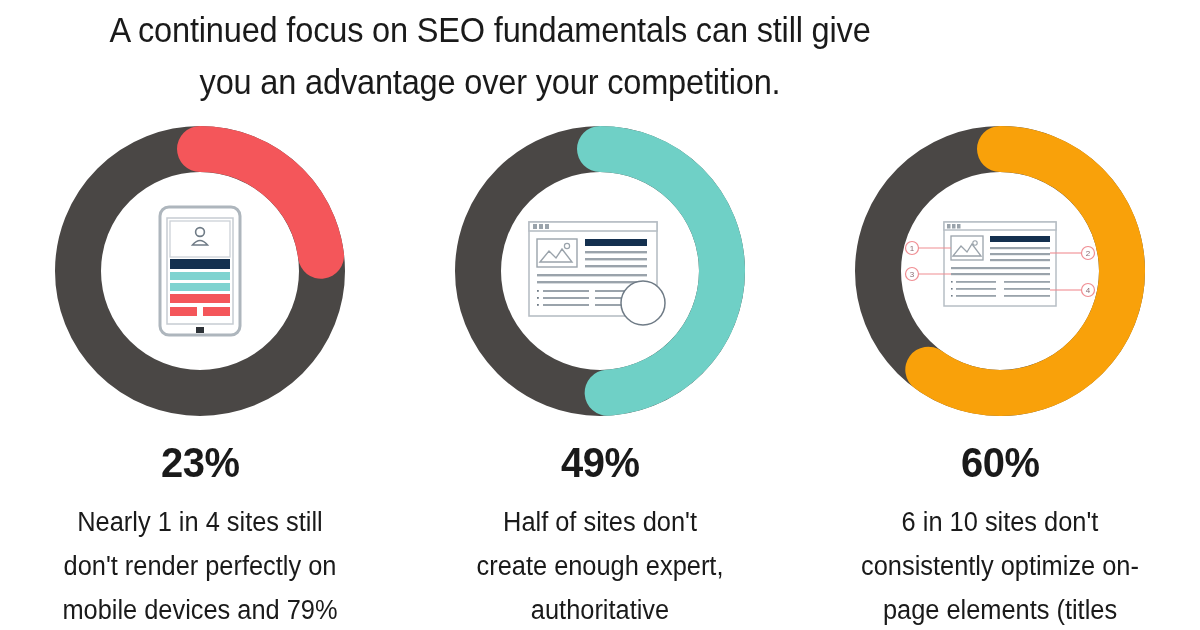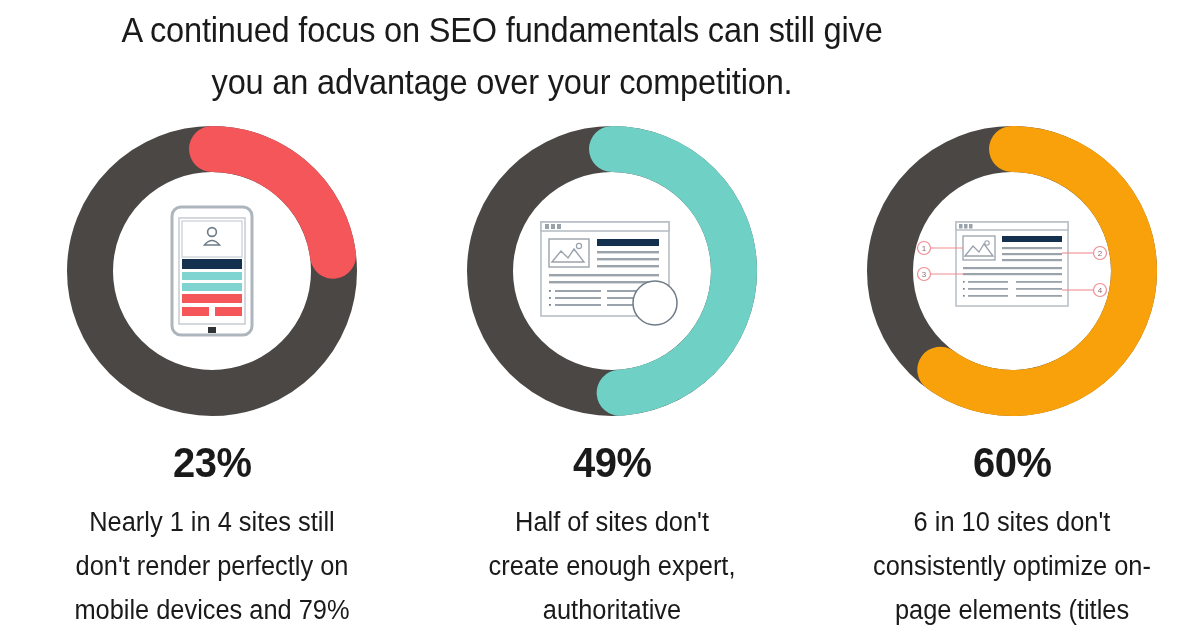--- a/index.html
+++ b/index.html
@@ -2,21 +2,21 @@
 <html><head>
 <meta charset="utf-8">
 <style>
   html,body{margin:0;padding:0;}
   body{
     width:1200px;height:630px;overflow:hidden;
     background:#ffffff;
     font-family:"Liberation Sans", sans-serif;
     color:#1a1a1a;
   }
-  .poster{position:relative;width:975px;height:630px;background:#fff;margin-left:12px;}
+  .poster{position:relative;width:975px;height:630px;background:#fff;}
 
   
   .headline{
     width:980px;margin:0 auto;padding-top:4px;
     text-align:center;
     font-size:35px;line-height:52px;
     font-weight:400;letter-spacing:-0.2px;
     color:#1a1a1a;
     transform:scaleX(0.93);
   }

